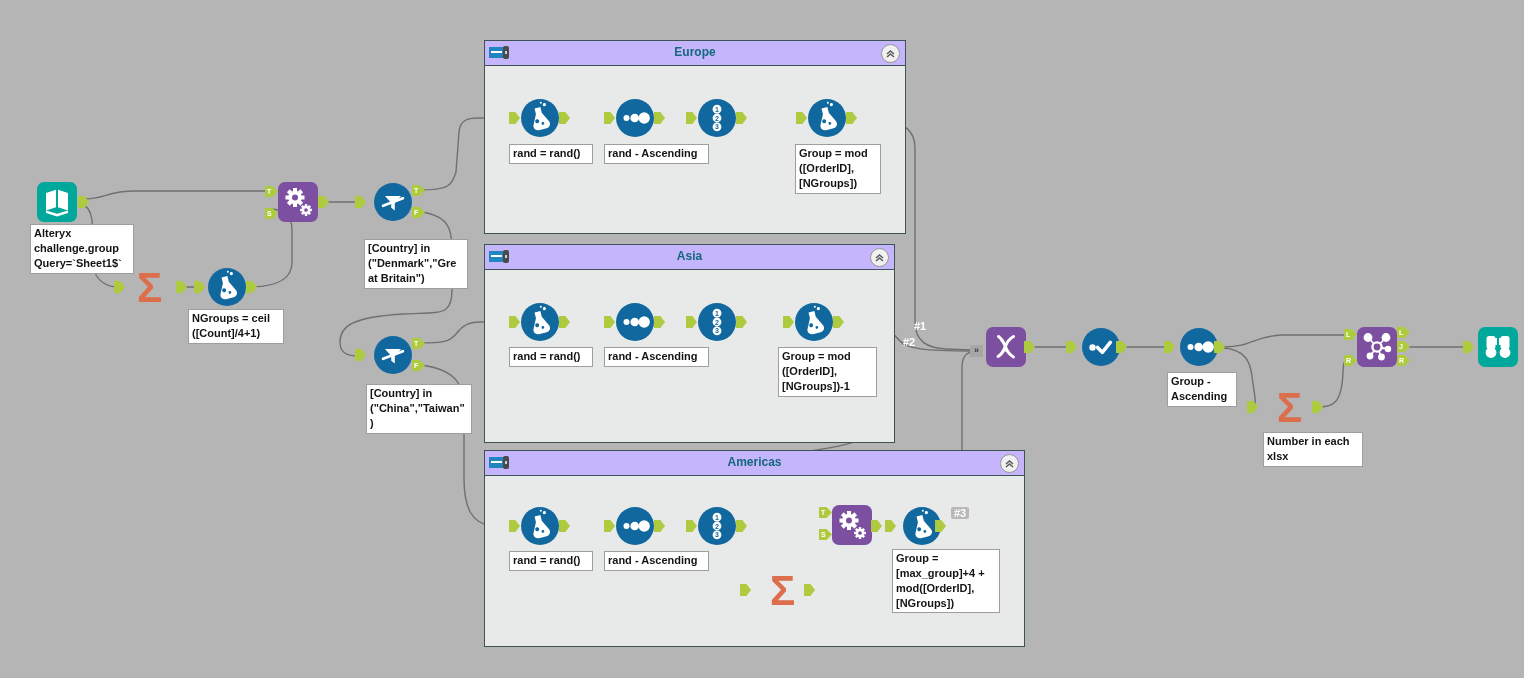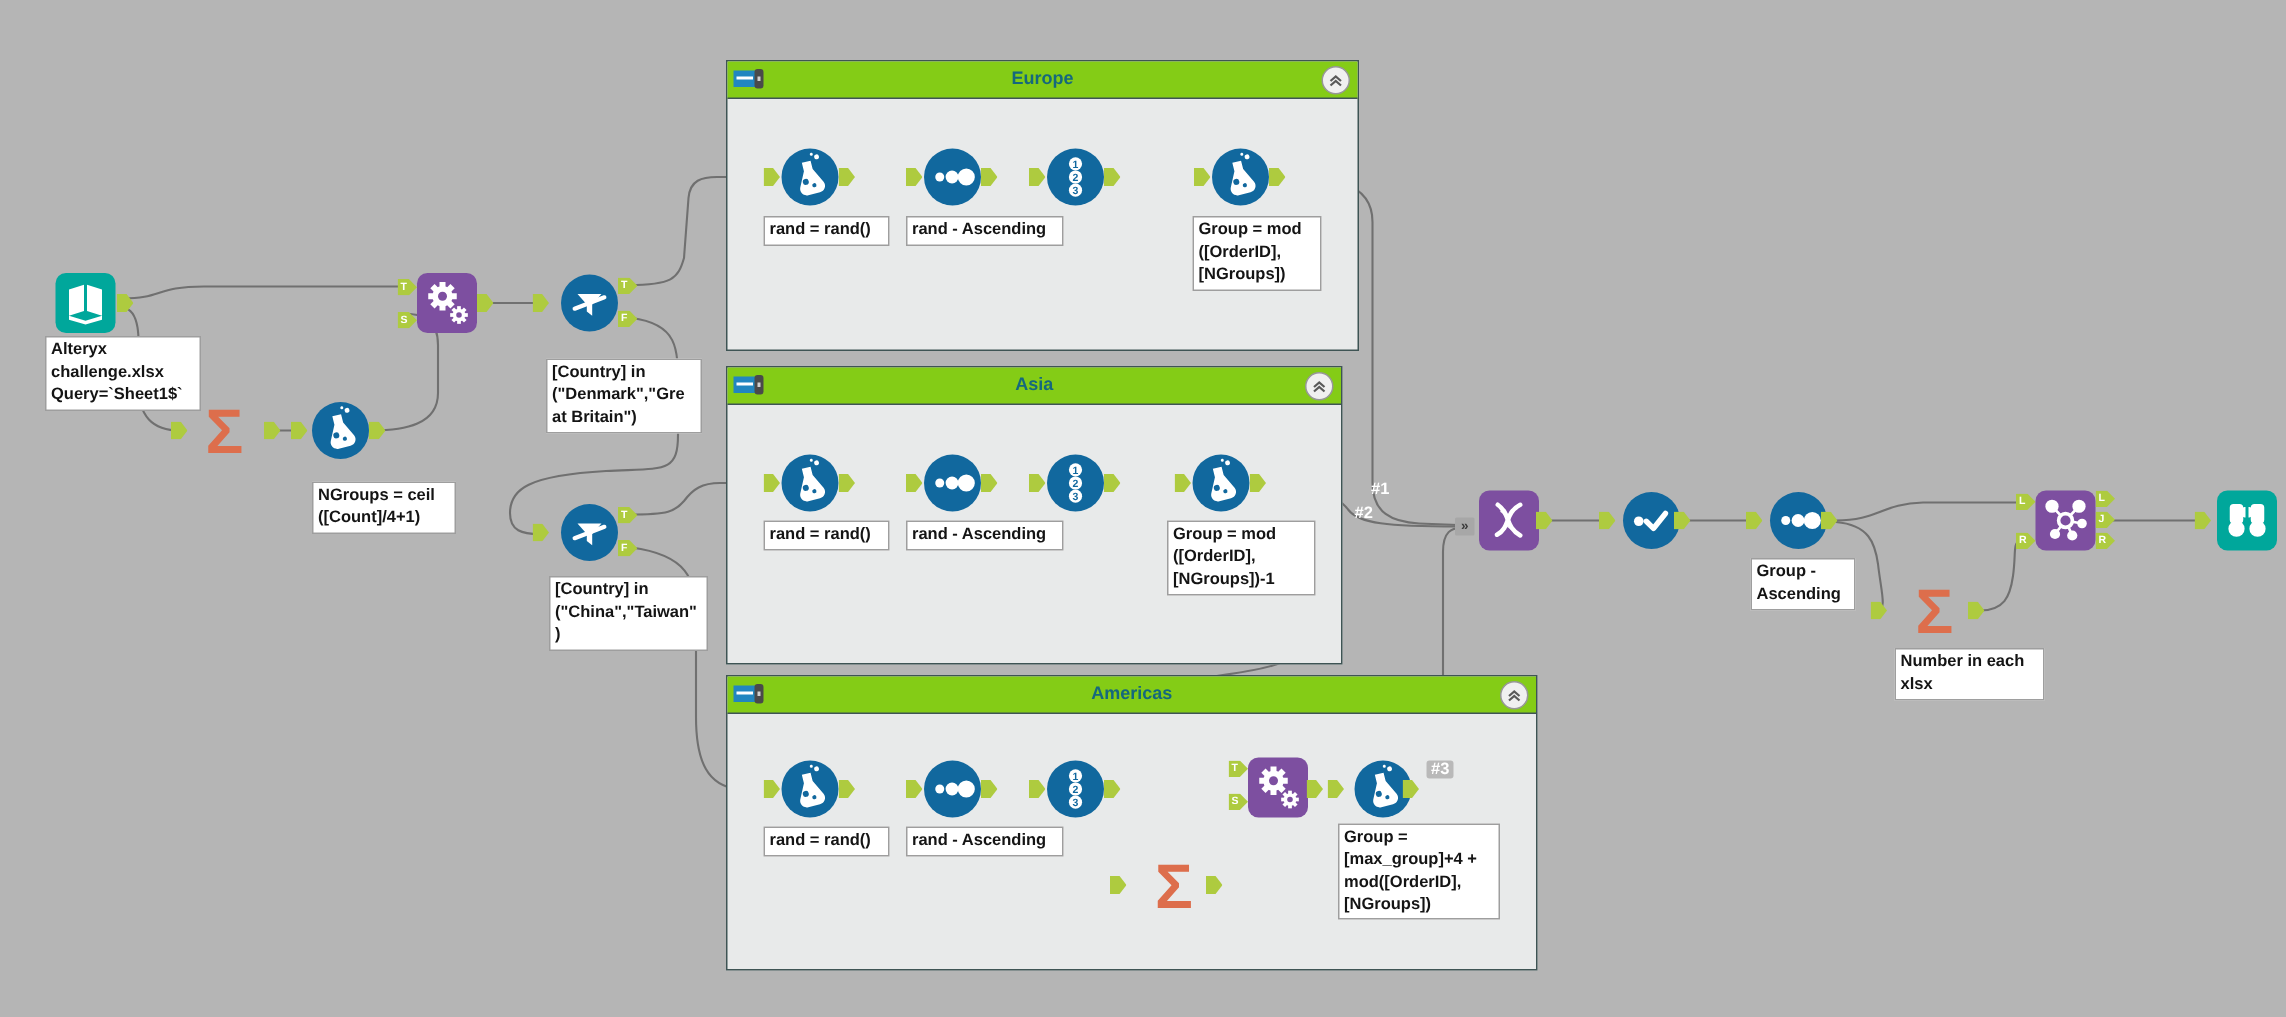--- a/index.html
+++ b/index.html
@@ -1,20 +1,20 @@
 <!DOCTYPE html>
 <html><head>
 <meta charset="utf-8">
 <style>
   html,body{margin:0;padding:0;background:#b5b5b5;}
   #canvas{position:relative;width:1524px;height:678px;background:#b5b5b5;
           font-family:"Liberation Sans",sans-serif;overflow:hidden;}
   svg.wires{position:absolute;left:0;top:0;z-index:1;}
   .container-box{position:absolute;background:#e8eaea;border:1px solid #3e5454;z-index:2;}
-  .container-header{position:relative;height:24px;background:#84cc16;border-bottom:1px solid #3e5454;}
+  .container-header{position:relative;height:24px;background:#c4b5fd;border-bottom:1px solid #3e5454;}
   .container-title{position:absolute;left:0;right:0;top:4px;text-align:center;
                    font-weight:bold;font-size:12px;color:#15687d;}
   .ct-icon{position:absolute;left:4px;top:5px;width:22px;height:13px;}
   .ct-blue{position:absolute;left:0;top:1px;width:15px;height:11px;background:#2186c0;}
   .ct-line{position:absolute;left:2px;top:5px;width:11px;height:2px;background:#fff;}
   .ct-dark{position:absolute;left:14px;top:0;width:6px;height:13px;background:#4a4a4a;border-radius:2px;}
   .ct-dot{position:absolute;left:16px;top:5px;width:2px;height:3px;background:#cfcfcf;}
   .collapse-btn{position:absolute;right:5px;top:3px;width:17px;height:17px;border:1px solid #979797;
                 border-radius:50%;background:#f0f0f0;display:flex;align-items:center;justify-content:center;}
   .tool{position:absolute;z-index:4;}
@@ -525,23 +525,23 @@
   <span class="anchor lettered" style="left:819px;top:507px;">T</span>
   <span class="anchor lettered" style="left:819px;top:529px;">S</span>
   <span class="anchor lettered" style="left:1344px;top:329px;">L</span>
   <span class="anchor lettered" style="left:1344px;top:355px;">R</span>
   <span class="anchor lettered" style="left:1397px;top:327px;">L</span>
   <span class="anchor lettered" style="left:1397px;top:341px;">J</span>
   <span class="anchor lettered" style="left:1397px;top:355px;">R</span>
   <span class="anchor gray" style="left:970px;top:345px;">»</span>
 
   <div class="label-box" style="left:30px;top:224px;width:96px;">Alteryx
-challenge.xlsx
+challenge.group
 Query=`Sheet1$`</div>
-  <div class="label-box" style="left:208px;top:309px;width:88px;margin-top:12px;">NGroups = ceil
+  <div class="label-box" style="left:188px;top:309px;width:88px;">NGroups = ceil
 ([Count]/4+1)</div>
   <div class="label-box" style="left:364px;top:239px;width:96px;">[Country] in
 ("Denmark","Gre
 at Britain")</div>
   <div class="label-box" style="left:366px;top:384px;width:98px;">[Country] in
 ("China","Taiwan"
 )</div>
   <div class="label-box" style="left:509px;top:144px;width:76px;">rand = rand()</div>
   <div class="label-box" style="left:604px;top:144px;width:97px;">rand - Ascending</div>
   <div class="label-box" style="left:795px;top:144px;width:78px;">Group = mod

